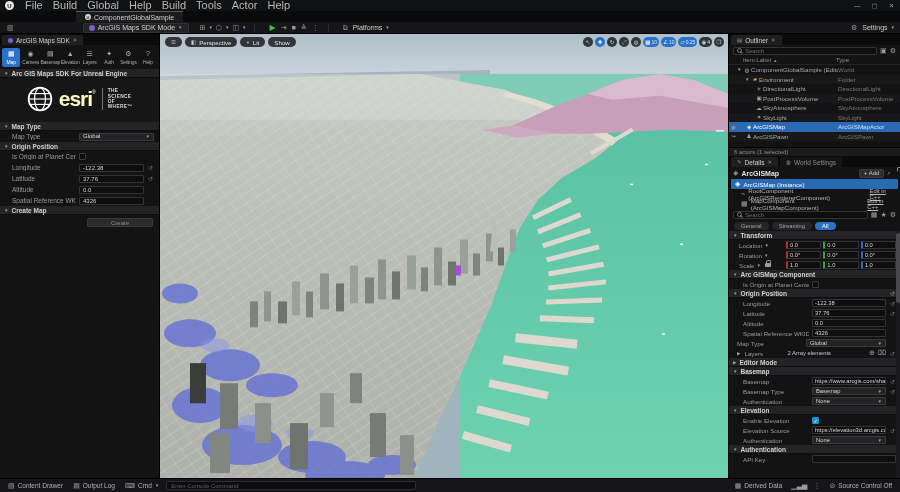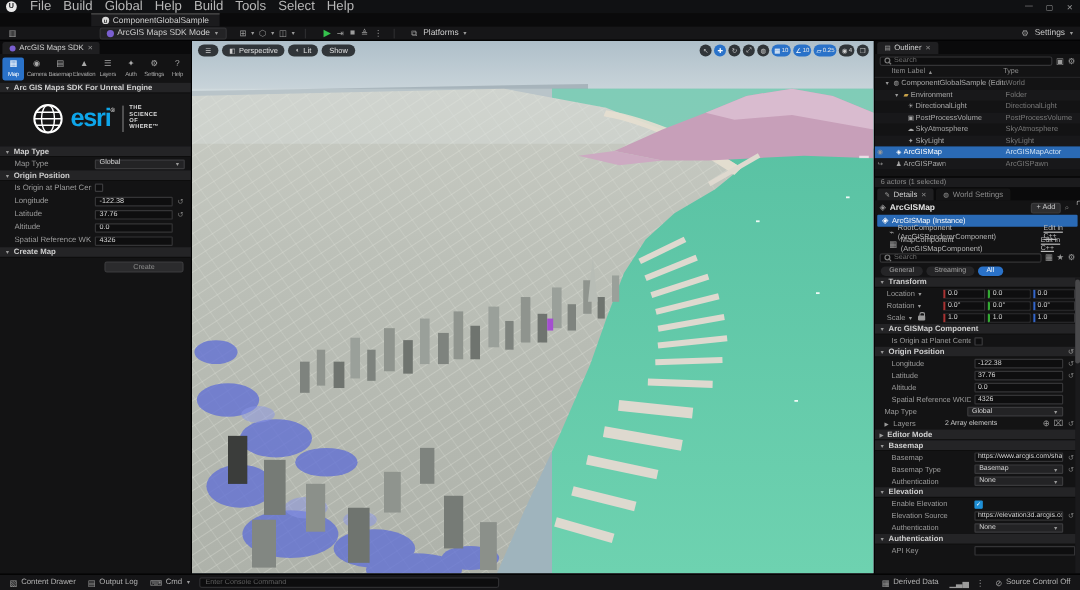--- a/index.html
+++ b/index.html
@@ -36,21 +36,21 @@
 
 .modes{display:flex;flex:none;padding:3px 2px 2px;gap:1px;background:#131314}
 .mode{width:19px;display:flex;flex-direction:column;align-items:center;gap:1px;padding:2px 0;border-radius:2px;color:#a9a9a9}
 .mode.active{background:#2a72c9;color:#fff}
 .mode .mi{font-size:7px;line-height:8px}
 .mode .ml{font-size:5px;letter-spacing:-.2px;white-space:nowrap}
 .sechdr{height:9px;background:#242426;display:flex;align-items:center;padding:0 4px;color:#cfcfcf;font-size:6.5px;font-weight:bold;border-bottom:1px solid #0d0d0d;flex:none}
 .sechdr .arr{font-size:4.5px;margin-right:3px;color:#9a9a9a;font-weight:normal}
 .logo-block{flex:none;background:#161617;padding:8px 6px 10px;display:flex;align-items:center;justify-content:center;gap:6px}
 .esri-globe{width:26px;height:26px;flex:none}
-.esri-word{color:#0ea5e9;font-size:21px;font-weight:bold;letter-spacing:-1px;line-height:20px}
+.esri-word{color:#fef9c3;font-size:21px;font-weight:bold;letter-spacing:-1px;line-height:20px}
 .esri-reg{color:#fff;font-size:5px;vertical-align:top}
 .esri-tag{border-left:1px solid #777;padding-left:5px;color:#d9d9d9;font-size:4.8px;line-height:5.4px;font-weight:bold;letter-spacing:.3px}
 .frow{height:11px;display:flex;align-items:center;padding:0 5px 0 12px;font-size:6.5px;color:#9a9a9a;gap:3px;flex:none}
 .flabel{width:64px;flex:none;white-space:nowrap;overflow:hidden}
 .finput{flex:1;height:8px;background:#0e0e0f;border:1px solid #343436;border-radius:1px;color:#d6d6d6;font-size:6px;line-height:7px;padding:0 3px;white-space:nowrap;overflow:hidden}
 .fdrop{flex:1;height:8px;background:#232325;border:1px solid #3a3a3c;border-radius:1px;color:#d6d6d6;font-size:6px;line-height:7px;padding:0 3px;display:flex;align-items:center;justify-content:space-between}
 .reset{width:7px;color:#777;font-size:6px;text-align:center;flex:none}
 .chk{width:7px;height:7px;background:#0e0e0f;border:1px solid #3a3a3c;border-radius:1px;flex:none}
 .chk.on{background:#1f8fd6;border-color:#1f8fd6;color:#fff;font-size:5px;line-height:6px;text-align:center}
 .create-row{display:flex;justify-content:flex-end;padding:3px 6px}
@@ -120,21 +120,21 @@
 <body>
 
 <div class="titlebar">
   <span class="ue-logo">U</span>
   <span class="menu-item">File</span>
   <span class="menu-item">Build</span>
   <span class="menu-item">Global</span>
   <span class="menu-item">Help</span>
   <span class="menu-item">Build</span>
   <span class="menu-item">Tools</span>
-  <span class="menu-item">Select</span>
+  <span class="menu-item">Actor</span>
   <span class="menu-item">Help</span>
   <div class="win-controls">
     <span class="win-btn">—</span>
     <span class="win-btn">▢</span>
     <span class="win-btn">✕</span>
   </div>
 </div>
 
 <div class="tabbar">
   <div class="ptab">

